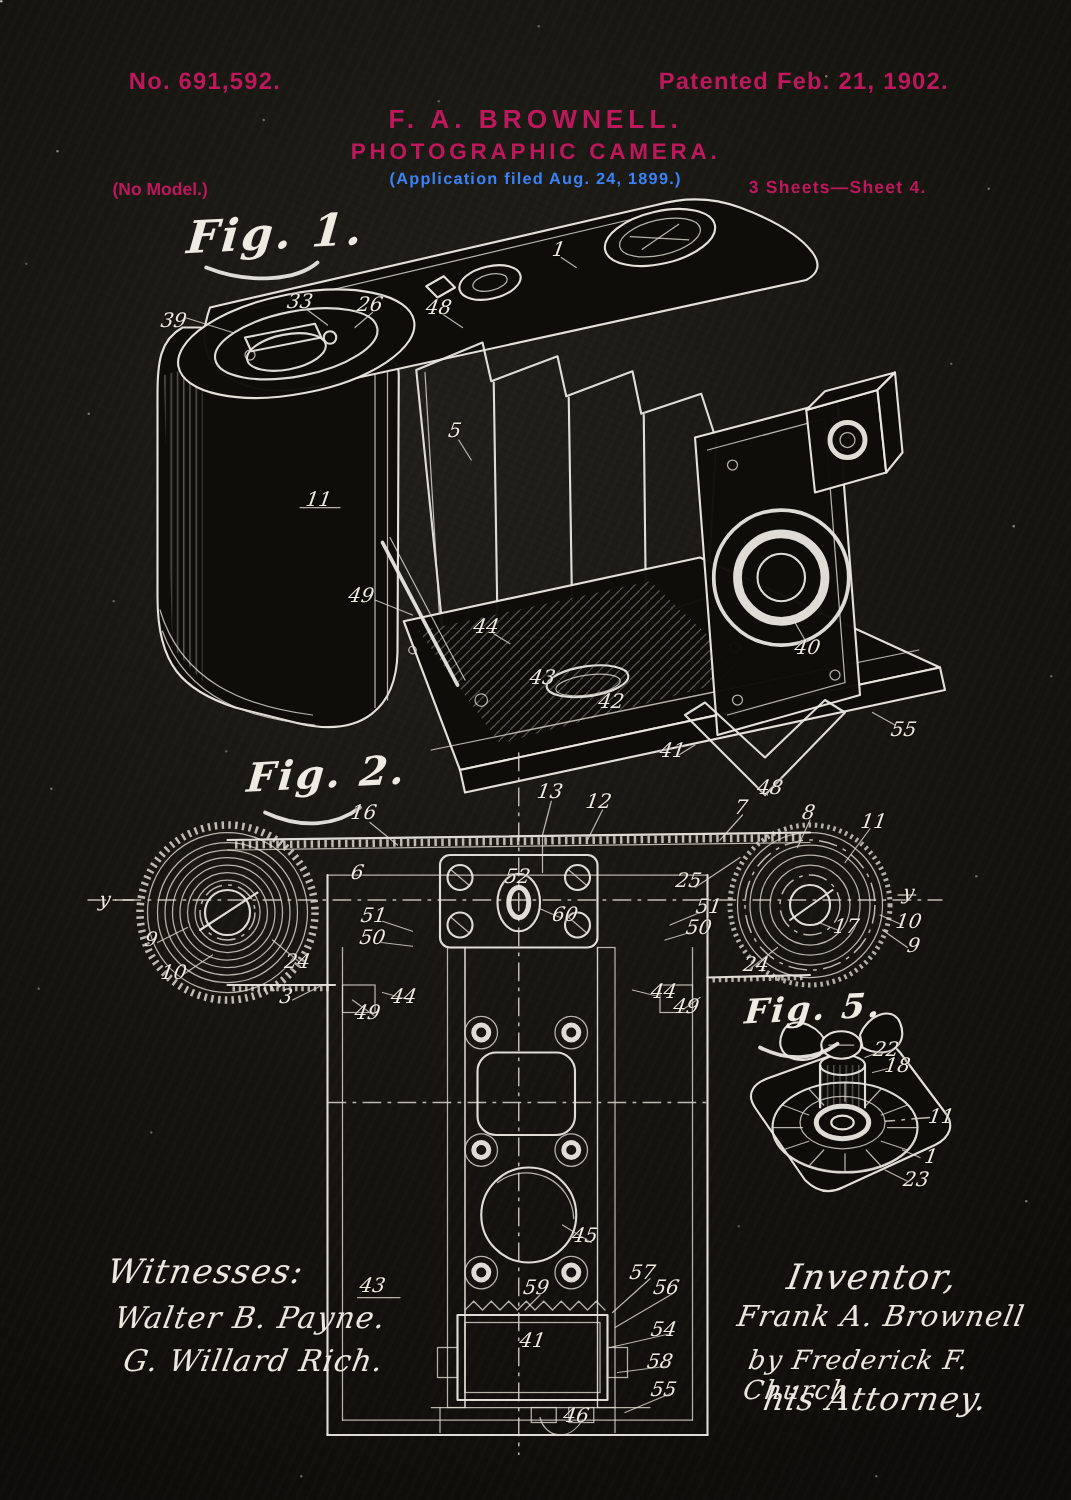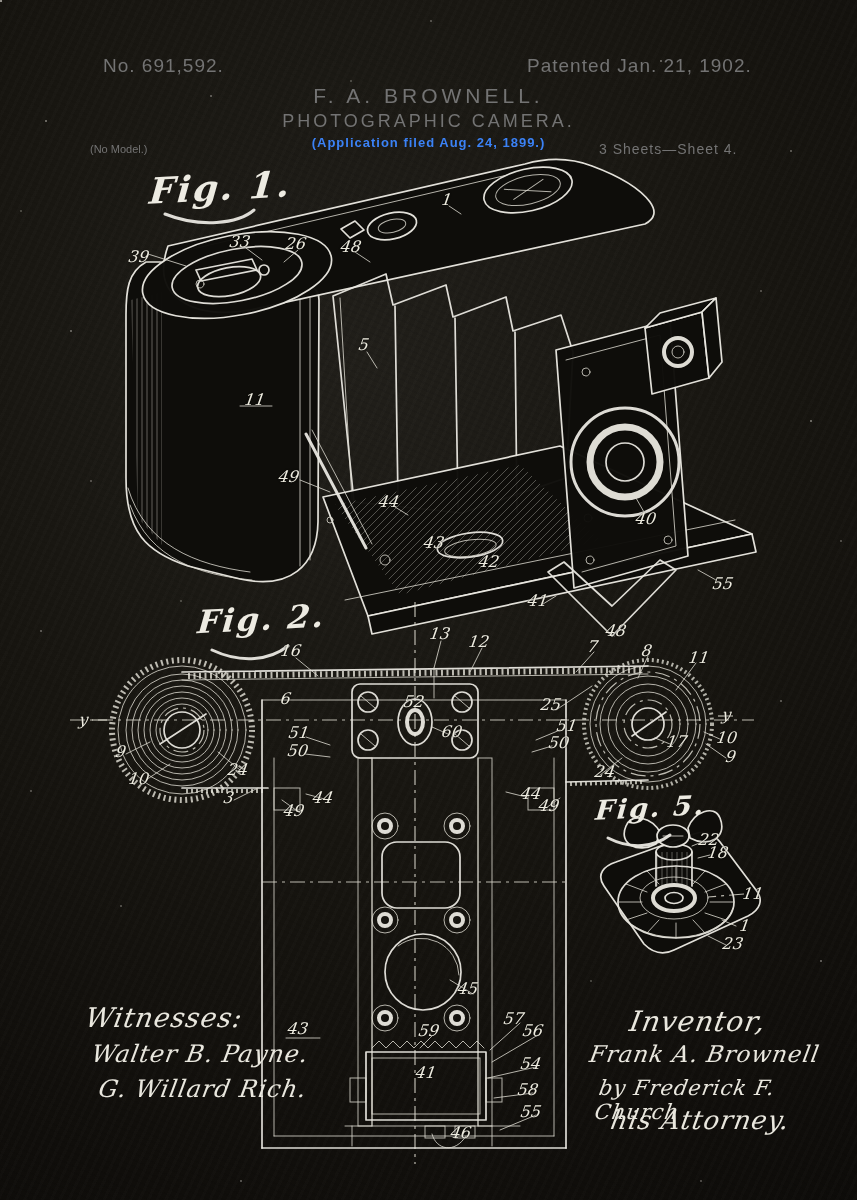--- a/index.html
+++ b/index.html
@@ -5,28 +5,28 @@
   html,body{margin:0;padding:0}
   body{
     width:857px;height:1200px;position:relative;overflow:hidden;
     background:radial-gradient(ellipse 120% 95% at 42% 30%, #211f1a 0%, #171510 42%, #100e0b 75%, #0b0a08 100%);
     font-family:"Liberation Sans",sans-serif;color:#eae8e0;
   }
   body::before{content:"";position:absolute;inset:0;pointer-events:none;
     background:repeating-linear-gradient(115deg, rgba(255,255,255,.013) 0 3px, transparent 3px 8px),
                repeating-linear-gradient(24deg, rgba(0,0,0,.06) 0 2px, transparent 2px 6px);}
   .abs{position:absolute}
-  .hsans{font-family:"Liberation Sans",sans-serif;font-weight:normal;color:#737373}
+  .hsans{font-family:"Liberation Sans",sans-serif;font-weight:bold;color:#be185d}
   .hserif{font-family:Liberation Sans, sans-serif;font-weight:bold;color:#3b82f6}
   #patent-number{left:103px;top:55px;font-size:19px;letter-spacing:1px}
   #patent-date{left:527px;top:55px;font-size:19px;letter-spacing:1px}
   #doc-inventor{left:0;top:84px;width:857px;text-align:center;font-size:21px;letter-spacing:4px}
   #doc-title{left:0;top:111px;width:857px;text-align:center;font-size:18px;letter-spacing:3px}
   #application-line{left:0;top:135px;width:857px;text-align:center;font-size:13px;letter-spacing:1px}
-  #no-model{left:90px;top:143px;font-size:11px}
+  #no-model{left:90px;top:143px;font-size:14px}
   #sheet-info{left:599px;top:141px;font-size:14px;letter-spacing:1px}
   .figlabel{font-family:"DejaVu Serif",serif;font-style:italic;font-weight:600;color:#edebe2;letter-spacing:2px;transform:skewX(-8deg) rotate(-3deg)}
   #fig1-label{left:150px;top:166px;font-size:36px}
   #fig2-label{left:198px;top:600px;font-size:32px}
   #fig5-label{left:596px;top:792px;font-size:27px}
   .script{font-family:"DejaVu Serif",serif;font-style:italic;color:#e9e7de;transform:skewX(-10deg);letter-spacing:1px}
   #witnesses-heading{left:86px;top:1002px;font-size:27px}
   #witness-1{left:92px;top:1040px;font-size:24px}
   #witness-2{left:99px;top:1075px;font-size:24px}
   #inventor-heading{left:630px;top:1005px;font-size:28px}
@@ -327,21 +327,21 @@
   </g>
 
   <g class="s2">
     <path d="M165,214 C200,228 238,224 254,210"></path>
     <path d="M212,650 C242,664 270,660 288,646"></path>
     <path d="M608,838 C632,850 654,847 670,835"></path>
   </g>
 </svg>
 
 <div class="abs hsans" id="patent-number">No. 691,592.</div>
-<div class="abs hsans" id="patent-date">Patented Jan. 21, 1902.</div>
+<div class="abs hsans" id="patent-date">Patented Feb. 21, 1902.</div>
 <div class="abs hsans" id="doc-inventor">F. A. BROWNELL.</div>
 <div class="abs hsans" id="doc-title">PHOTOGRAPHIC CAMERA.</div>
 <div class="abs hserif" id="application-line">(Application filed Aug. 24, 1899.)</div>
 <div class="abs hsans" id="no-model">(No Model.)</div>
 <div class="abs hsans" id="sheet-info">3 Sheets—Sheet 4.</div>
 
 <div class="abs figlabel" id="fig1-label">Fig. 1.</div>
 <div class="abs figlabel" id="fig2-label">Fig. 2.</div>
 <div class="abs figlabel" id="fig5-label">Fig. 5.</div>
 

